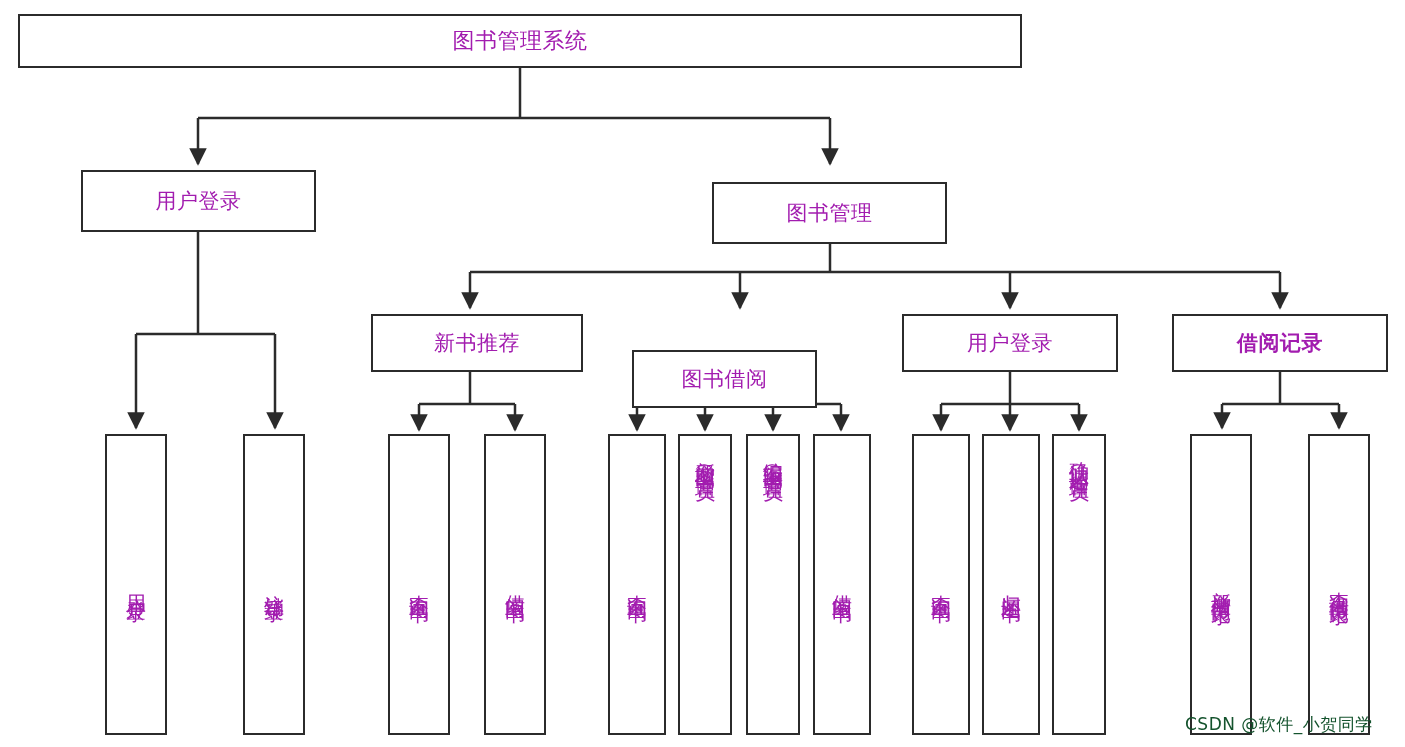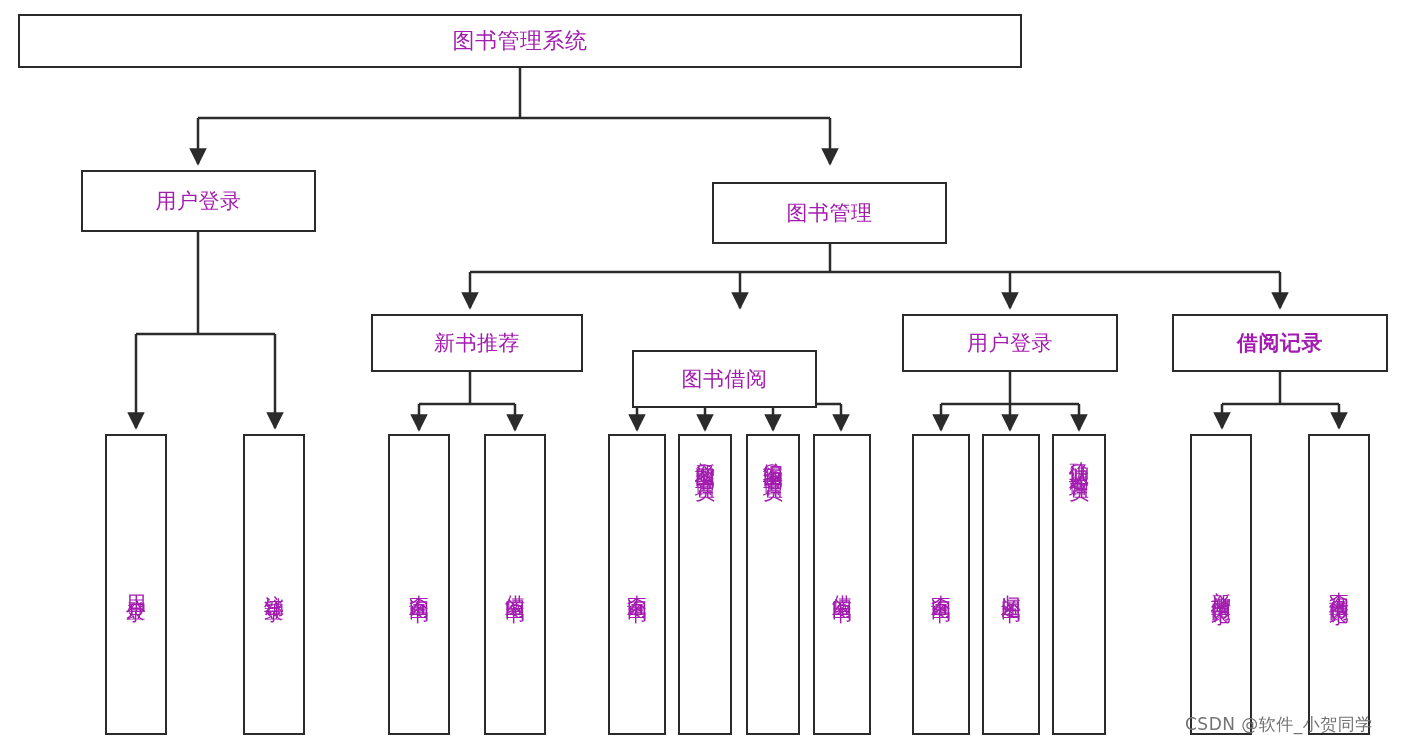--- a/index.html
+++ b/index.html
@@ -67,21 +67,21 @@
   }
   .node.vert.centered {
     align-items: center;
     padding-top: 0;
   }
   #watermark {
     position: absolute;
     left: 1185px;
     top: 713px;
     font-size: 17px;
-    color: #737373;
+    color: #14532d;
     white-space: nowrap;
     letter-spacing: 0.5px;
   }
 </style>
 </head>
 <body>
 
 <div id="diagram-root">
 
   <svg id="edge-layer" viewBox="0 0 1405 747" width="1405" height="747" xmlns="http://www.w3.org/2000/svg">

